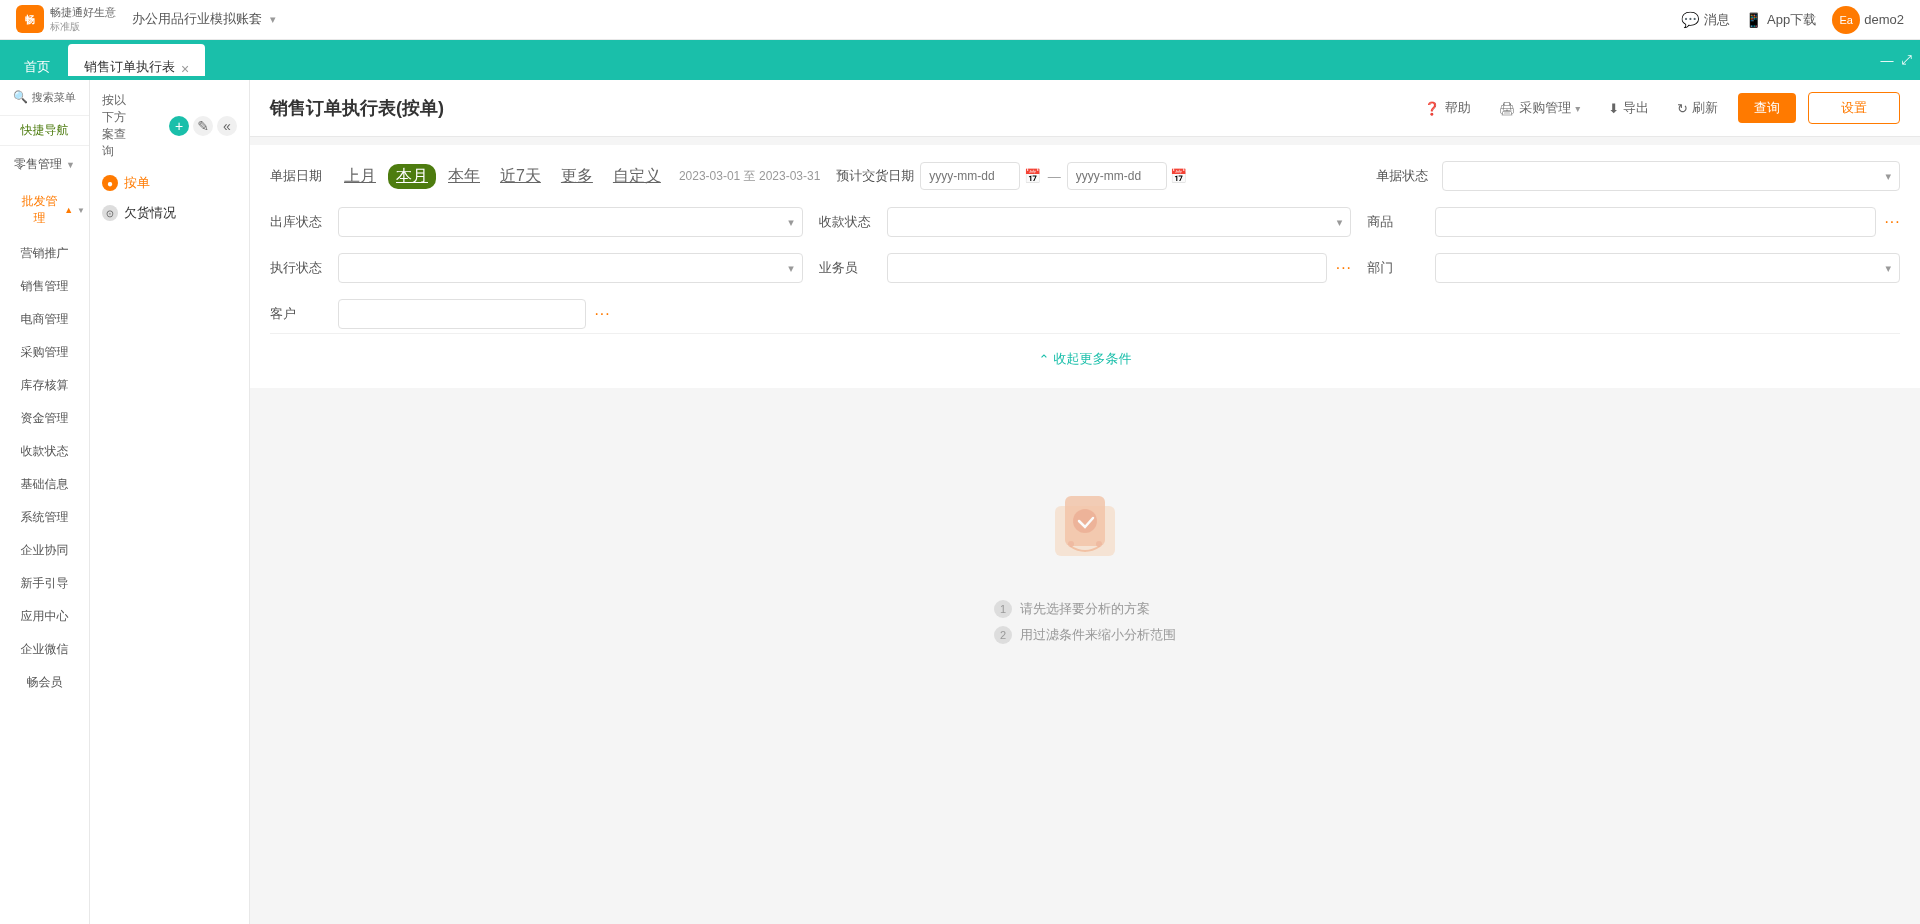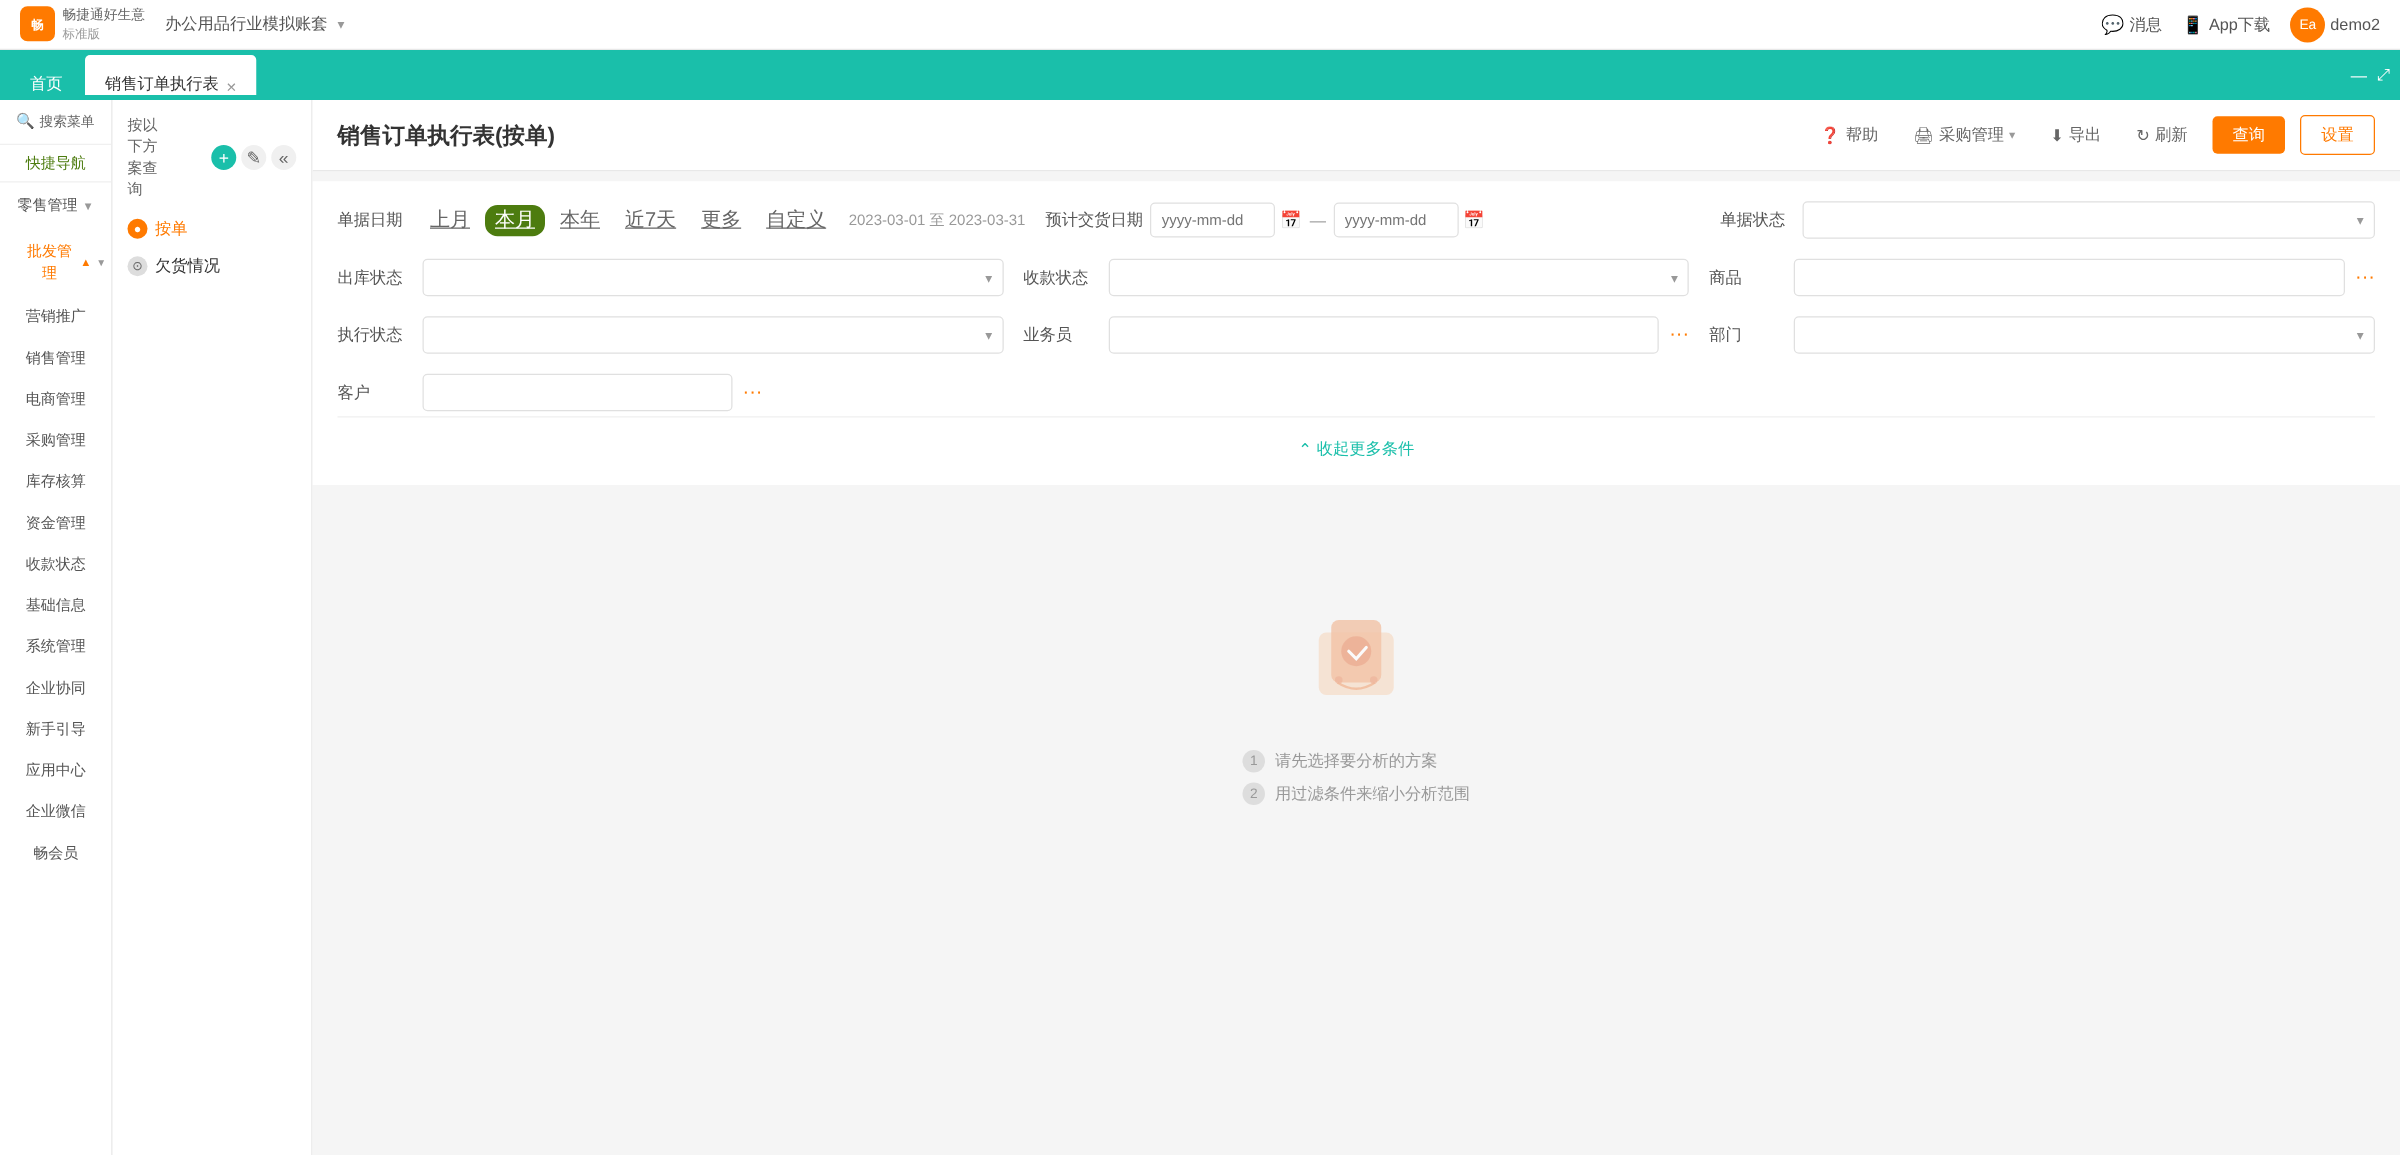--- a/index.html
+++ b/index.html
@@ -289,21 +289,21 @@
       border: none;
       padding: 6px 16px;
       border-radius: 4px;
       cursor: pointer;
       font-size: 13px;
     }
     .btn-secondary {
       background: #fff;
       color: #ff7a00;
       border: 1px solid #ff7a00;
-      padding: 6px 16px;
+      padding: 6px 32px;
       border-radius: 4px;
       cursor: pointer;
       font-size: 13px;
     }
 
     
     .filter-area {
       background: #fff;
       padding: 16px 20px;
       margin: 0 0 8px;

